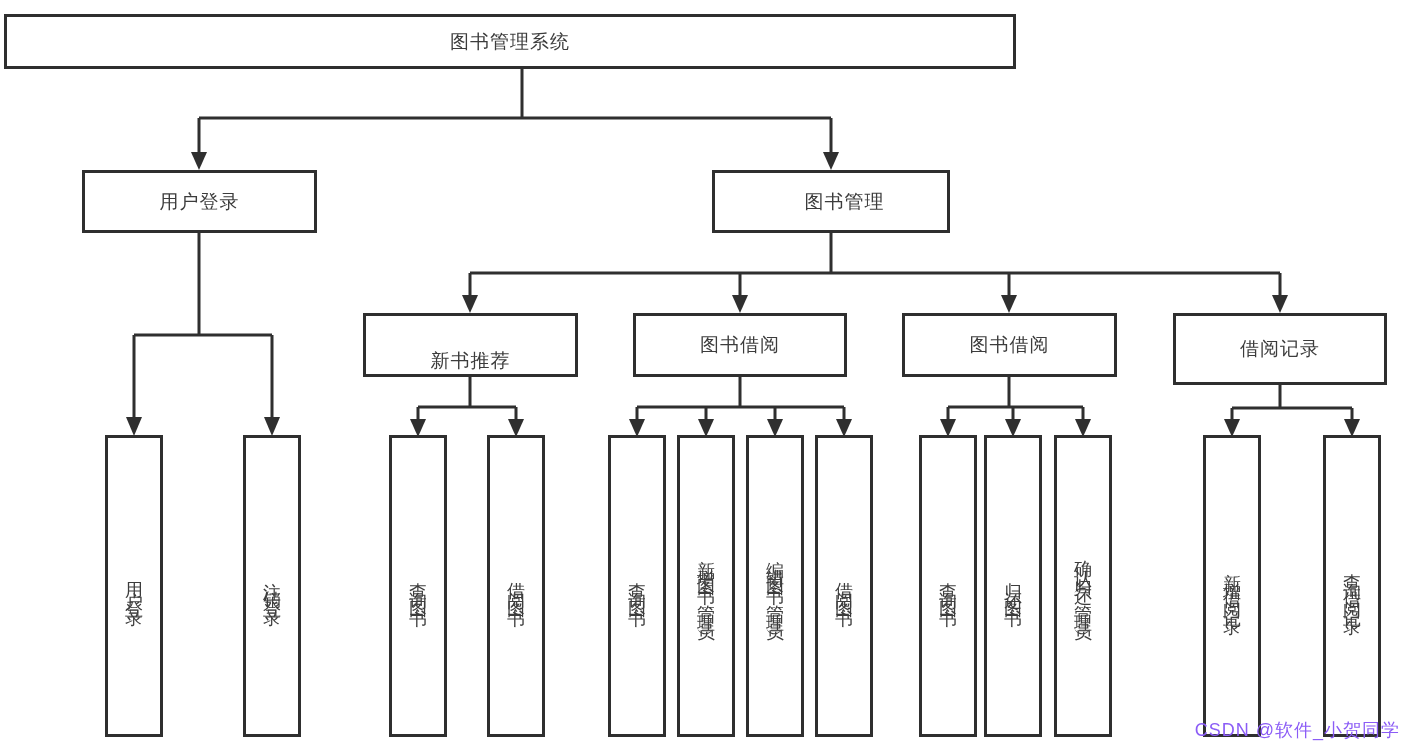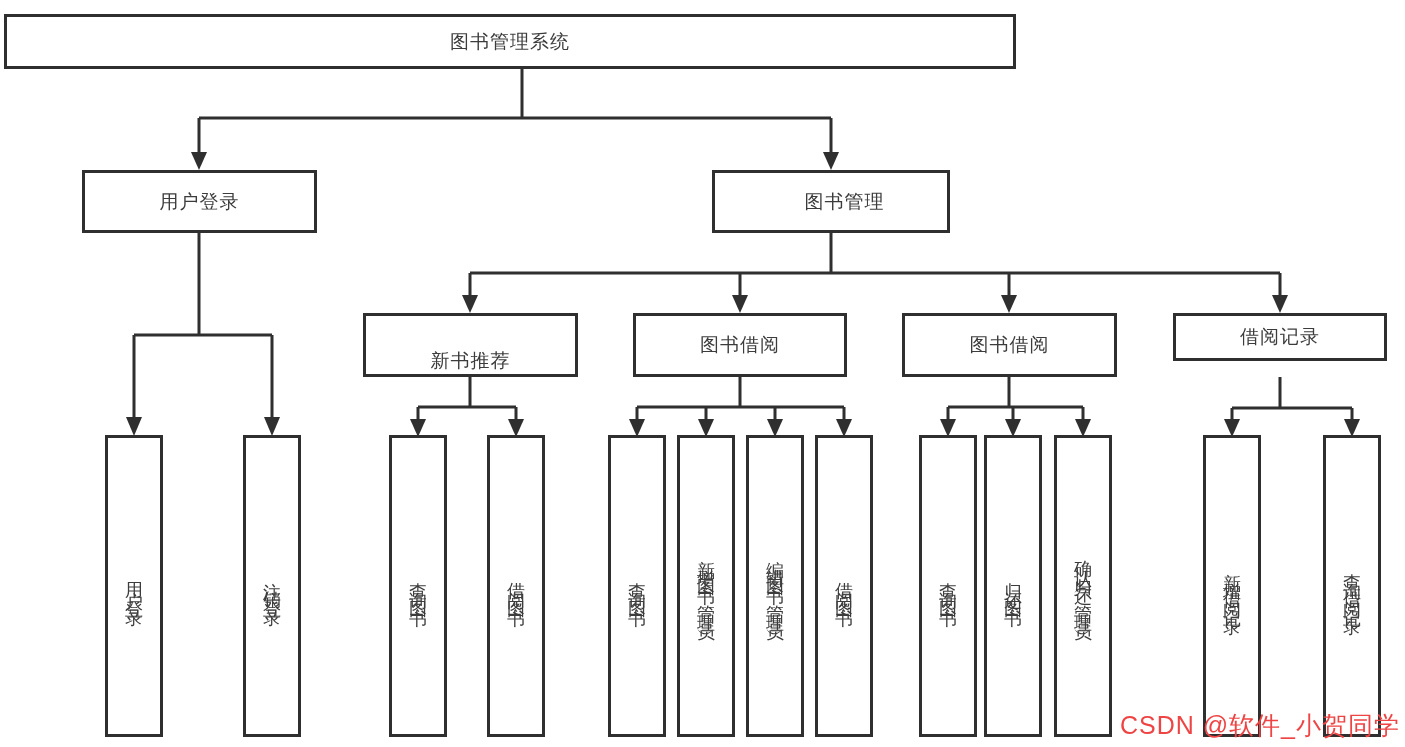--- a/index.html
+++ b/index.html
@@ -45,22 +45,22 @@
     font-size: 18px;
     letter-spacing: 9px;
     line-height: 1;
     color: #3c3c3c;
     white-space: nowrap;
   }
   .watermark {
     position: absolute;
     right: 5px;
     bottom: 5px;
-    font-size: 25px;
-    color: #ef4444;
+    font-size: 18px;
+    color: #8b5cf6;
     z-index: 4;
     letter-spacing: 1px;
   }
 </style>
 </head>
 <body>
 
 <div id="canvas">
 
   <svg id="wires" width="1405" height="747" viewBox="0 0 1405 747">
@@ -126,21 +126,21 @@
 
   <div class="node" style="left:363px; top:313px; width:215px; height:64px;align-items:flex-end;">
     <span>新书推荐</span>
   </div>
   <div class="node" style="left:633px; top:313px; width:214px; height:64px;align-items:center;">
     <span>图书借阅</span>
   </div>
   <div class="node" style="left:902px; top:313px; width:215px; height:64px;">
     <span>图书借阅</span>
   </div>
-  <div class="node" style="left:1173px; top:313px; width:214px; height:48px;">
+  <div class="node" style="left:1173px; top:313px; width:214px; height:72px;">
     <span>借阅记录</span>
   </div>
 
   <div class="leaf" style="left:105px;">
     <span class="vtext">用户登录</span>
   </div>
   <div class="leaf" style="left:243px;">
     <span class="vtext">注销登录</span>
   </div>
 

